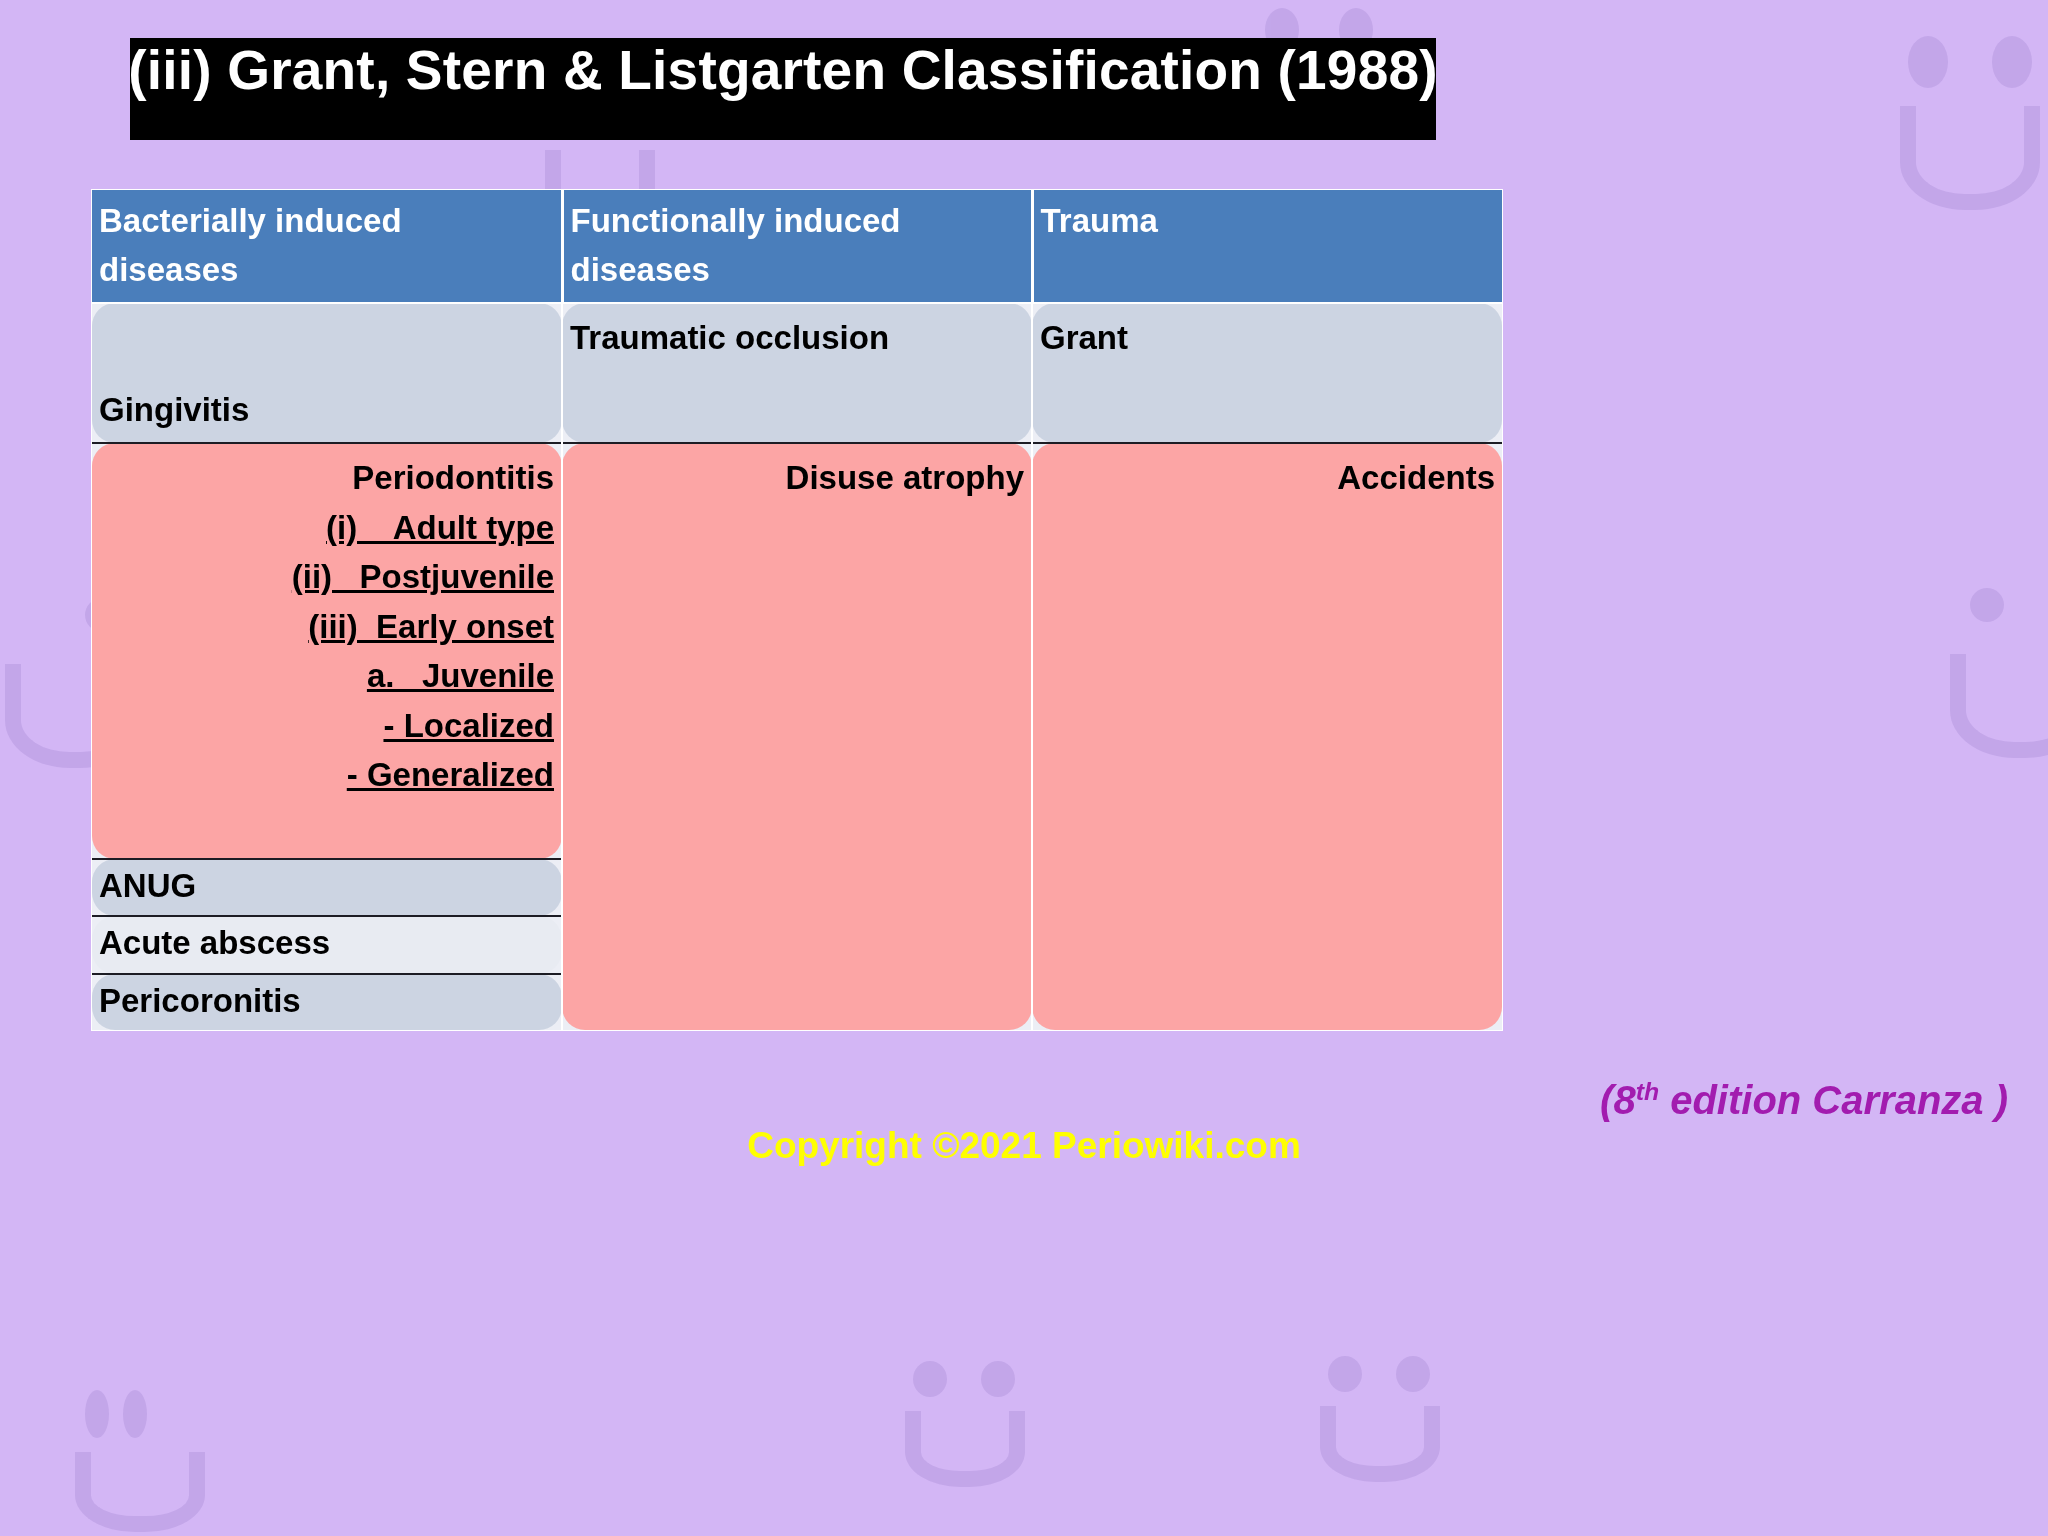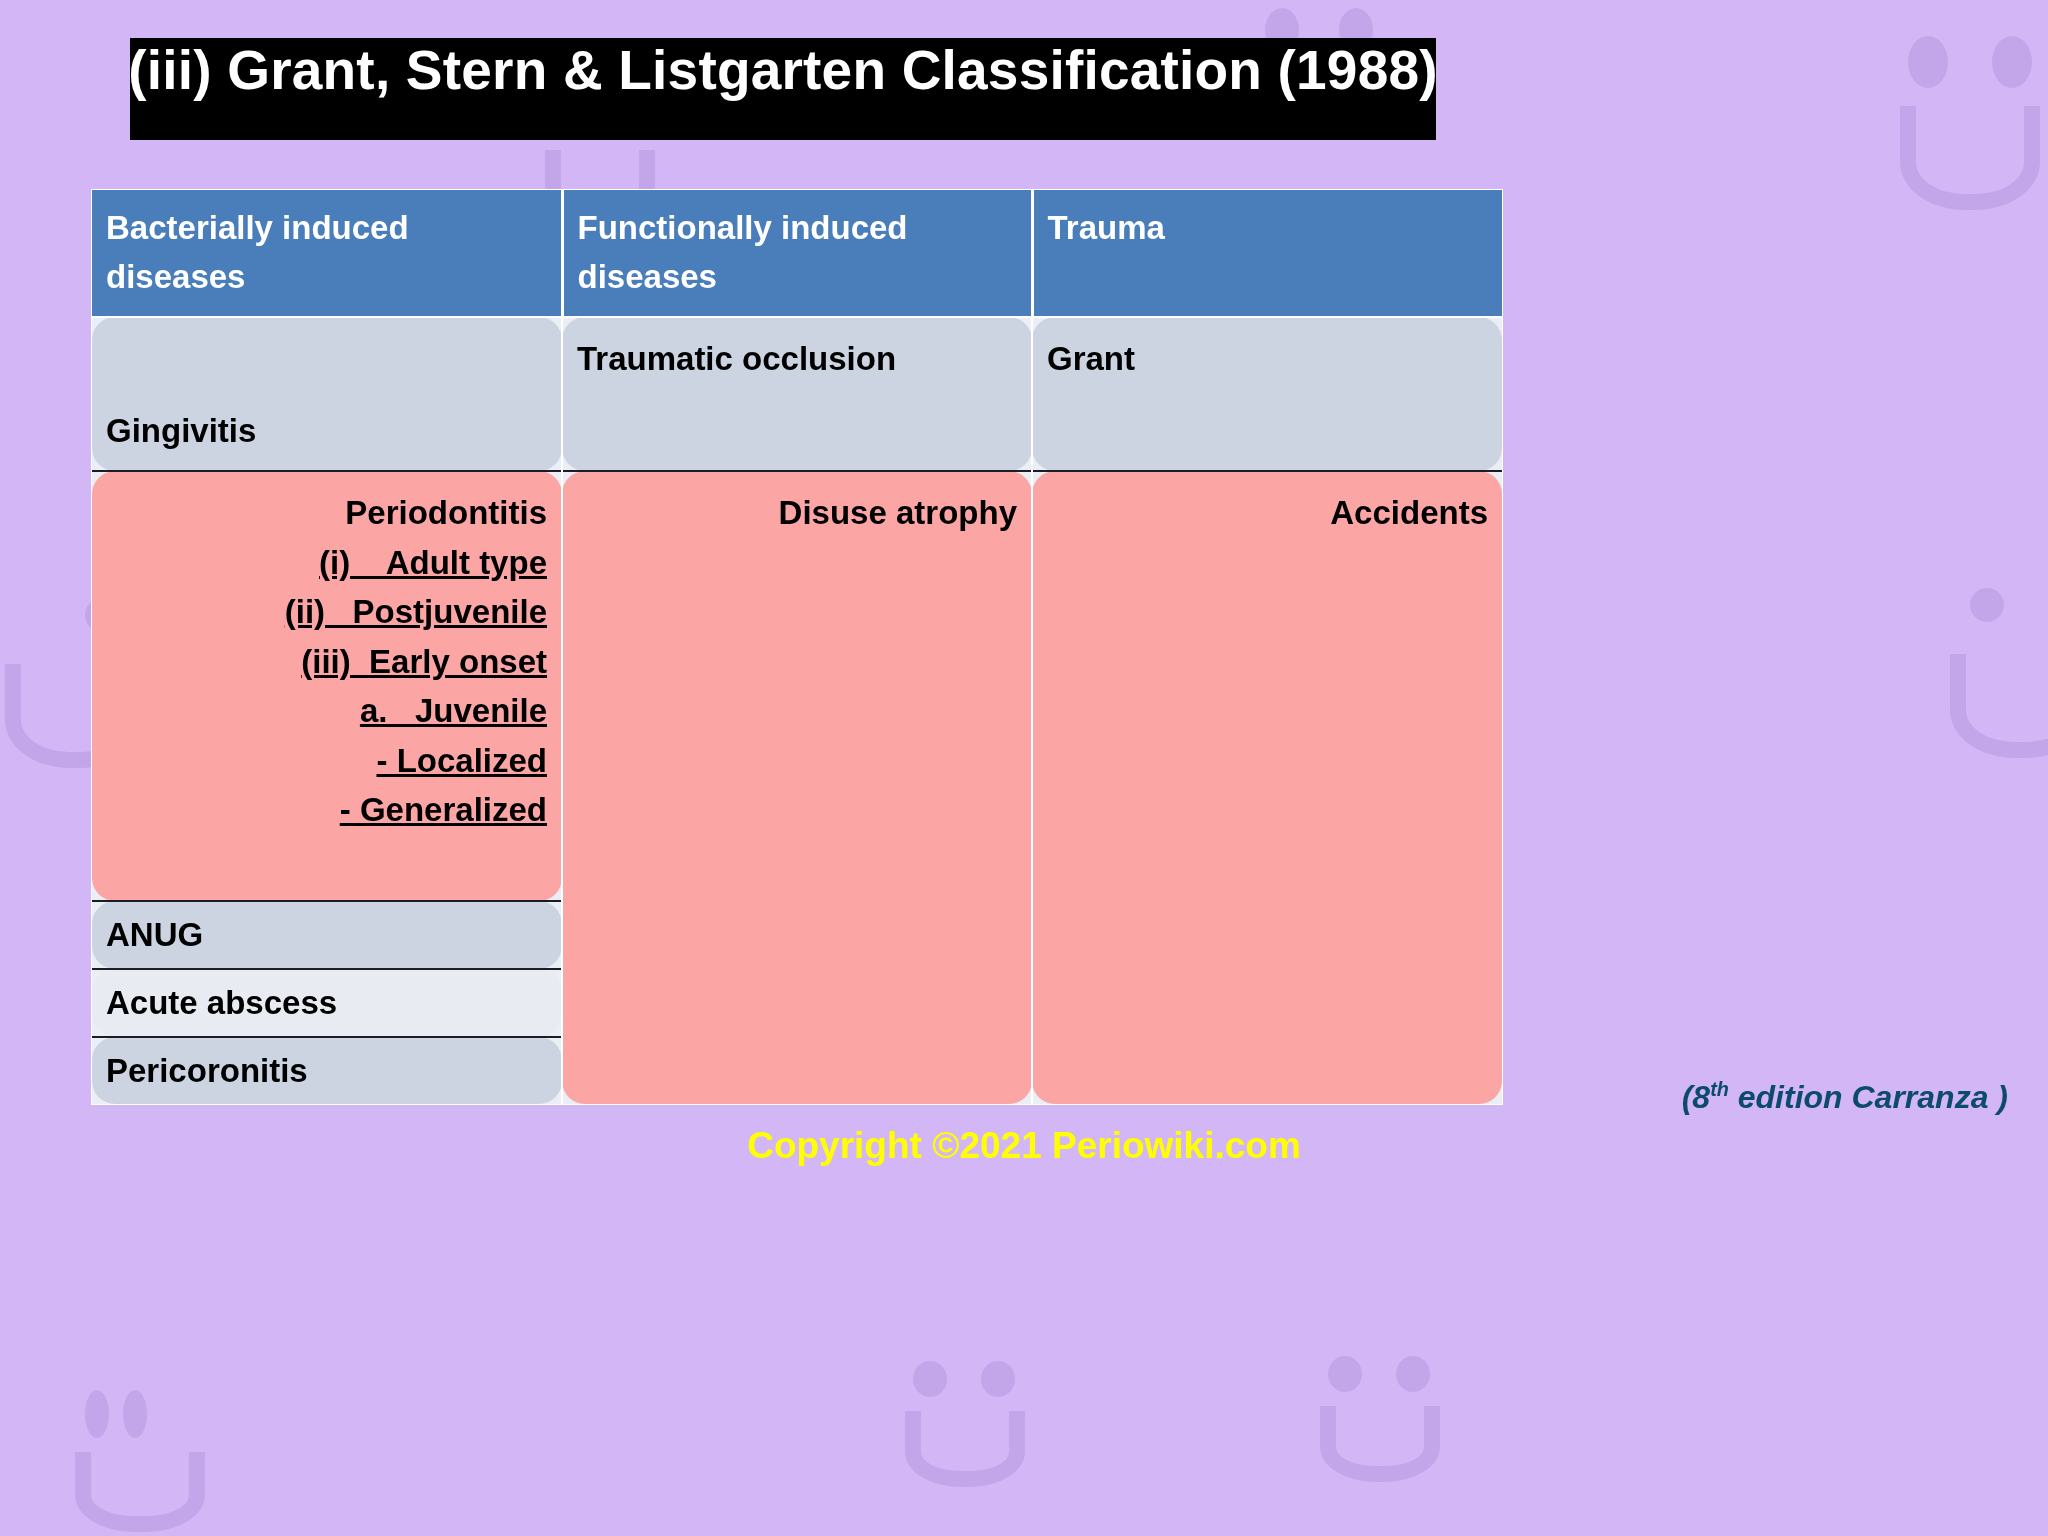--- a/index.html
+++ b/index.html
@@ -68,21 +68,21 @@
     width: 1410px;
     height: 840px;
     z-index: 3;
     border-collapse: collapse;
     table-layout: fixed;
     background: #eceef5;
     box-shadow: 0 0 0 1px #ffffff;
   }
   #class-table td, #class-table th {
     vertical-align: top;
-    padding: 14px;
+    padding: 7px;
     margin: 0;
   }
   .col-a { width: 470px; }
   .col-b { width: 470px; }
   .col-c { width: 470px; }
 
   .hdr-cell {
     background: #4a7ebb;
     color: #ffffff;
     font-size: 33px;
@@ -136,22 +136,22 @@
   .lvl-1 { padding-left: 0px; }
   .lvl-2 { padding-left: 28px; }
   .lvl-3 { padding-left: 78px; }
 
   
   #edition-note {
     position: absolute;
     right: 40px;
     top: 1078px;
     z-index: 4;
-    color: #0c4a6e;
-    font-size: 32px;
+    color: #a21caf;
+    font-size: 40px;
     font-weight: bold;
     font-style: italic;
     white-space: nowrap;
   }
   #edition-note sup { font-size: 0.62em; }
 
   #copyright {
     position: absolute;
     left: 0;
     right: 0;

